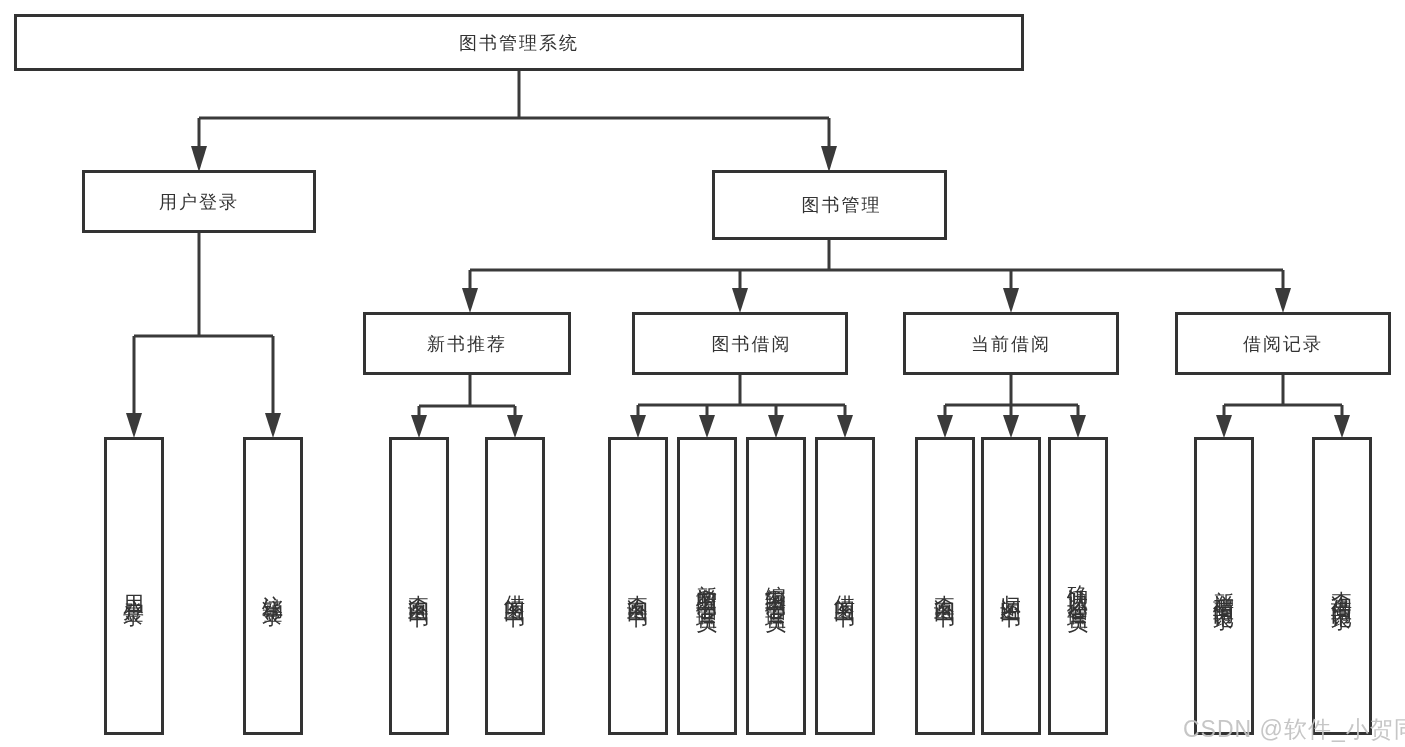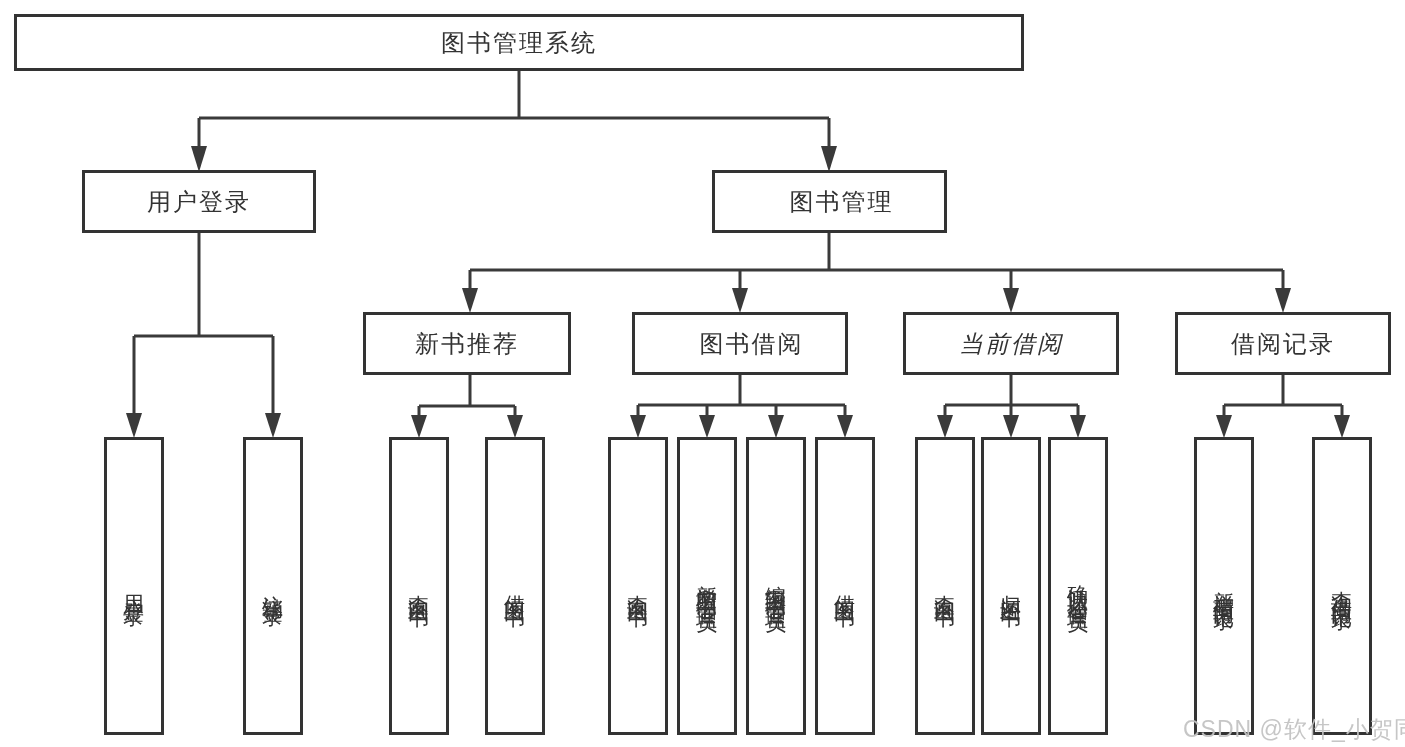--- a/index.html
+++ b/index.html
@@ -26,21 +26,21 @@
   .node {
     position: absolute;
     box-sizing: border-box;
     border: 3px solid #333333;
     background: #ffffff;
     color: #333333;
     display: flex;
     align-items: center;
     justify-content: center;
     text-align: center;
-    font-size: 24px;
+    font-size: 18px;
     letter-spacing: 2px;
     z-index: 2;
   }
   .node.leaf {
     font-size: 21px;
   }
   .vtext {
     writing-mode: vertical-rl;
     text-orientation: mixed;
     letter-spacing: 4px;
@@ -110,31 +110,31 @@
     </g>
   </svg>
 
   <div class="node" style="left:14px; top:14px; width:1010px; height:57px;">
     <span>图书管理系统</span>
   </div>
 
   <div class="node" style="left:82px; top:170px; width:234px; height:63px;">
     <span>用户登录</span>
   </div>
-  <div class="node" style="left:712px; top:170px; width:235px; height:63px;padding-left:24px;">
+  <div class="node" style="left:712px; top:170px; width:235px; height:70px;padding-left:24px;">
     <span>图书管理</span>
   </div>
 
   <div class="node" style="left:363px; top:312px; width:208px; height:63px;">
     <span>新书推荐</span>
   </div>
   <div class="node" style="left:632px; top:312px; width:216px; height:63px;padding-left:23px;">
     <span>图书借阅</span>
   </div>
-  <div class="node" style="left:903px; top:312px; width:216px; height:63px;font-style:italic;">
+  <div class="node" style="left:903px; top:312px; width:216px; height:63px;">
     <span>当前借阅</span>
   </div>
   <div class="node" style="left:1175px; top:312px; width:216px; height:63px;">
     <span>借阅记录</span>
   </div>
 
   <div class="node leaf" style="left:104px; top:437px; width:60px; height:298px;">
     <span class="vtext">用户登录</span>
   </div>
   <div class="node leaf" style="left:243px; top:437px; width:60px; height:298px;">

